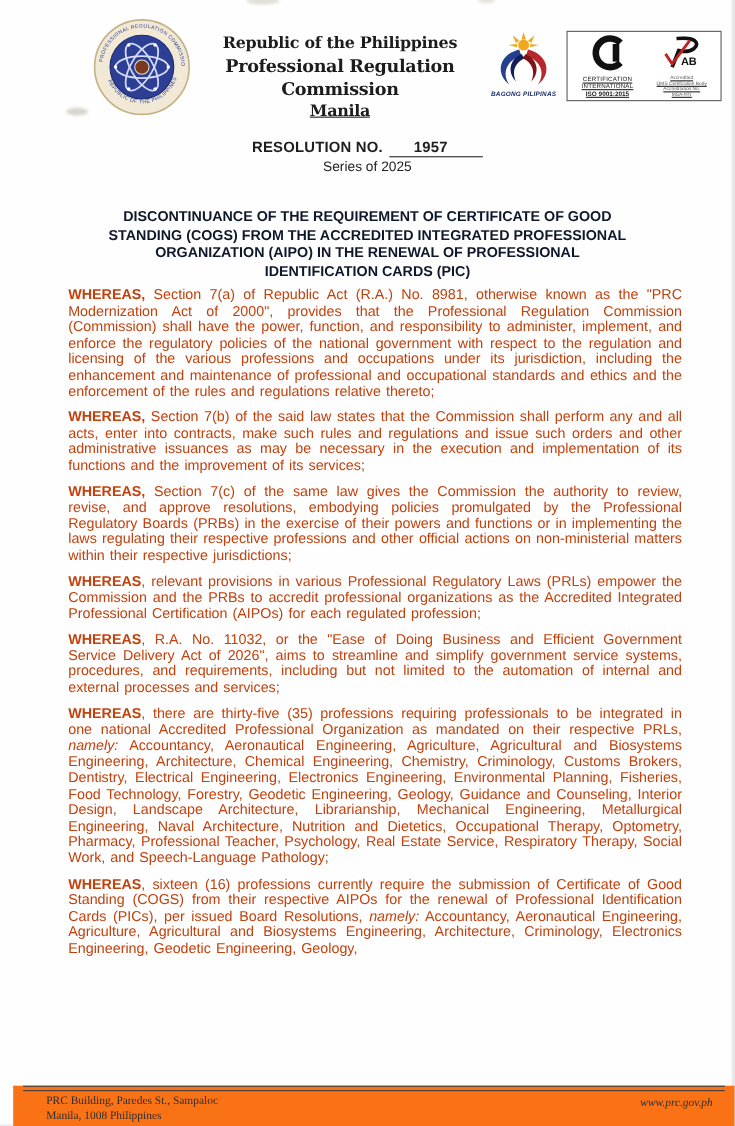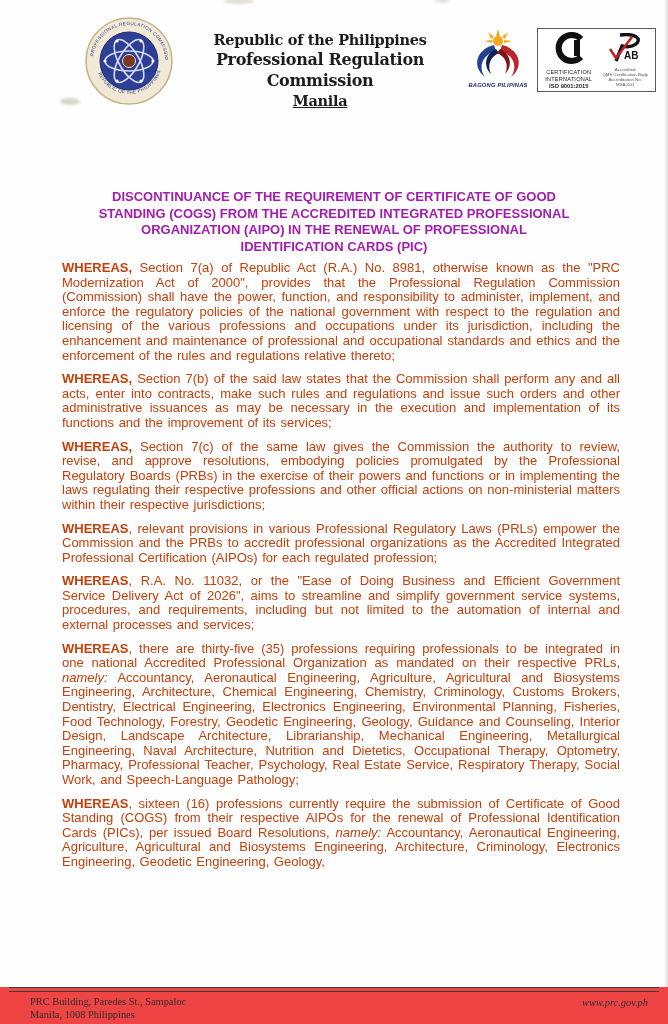--- a/index.html
+++ b/index.html
@@ -21,44 +21,44 @@
   .header{position:absolute;top:16px;left:0;right:0;display:flex;align-items:flex-start;}
   .seal-wrap{margin-left:84px;width:92px;flex:0 0 auto;}
   .org{flex:1;text-align:center;padding-top:14px;
     font-family:"DejaVu Serif",serif;font-weight:700;color:#1c1c1c;letter-spacing:-0.3px;}
   .org .l1{font-size:14.5px;line-height:19px;}
   .org .l2{font-size:16px;line-height:21px;}
   .org .l3{font-size:14.5px;line-height:19px;text-decoration:underline;}
   .logos{flex:0 0 auto;display:flex;align-items:flex-start;gap:5px;margin-right:12px;padding-top:12px;}
   .bagong{width:68px;text-align:center;}
   .bagong .bp-label{font-size:5.8px;font-weight:700;font-style:italic;color:#1b2a6b;letter-spacing:.2px;margin-top:-2px;}
-  .certbox{width:119px;height:64px;border:1.5px solid #5a5a5a;background:#fff;
-    display:flex;align-items:center;justify-content:space-around;padding:2px 2px;box-sizing:border-box;}
+  .certbox{width:141px;height:64px;border:1.5px solid #5a5a5a;background:#fff;
+    display:flex;align-items:center;justify-content:space-around;padding:2px 2px;box-sizing:border-box;text-decoration:underline;}
   .ci{width:64px;text-align:center;color:#111;}
   .ci .ci-lines{font-size:5.6px;line-height:6.4px;letter-spacing:.2px;color:#222;}
   .ci .ci-iso{font-size:5.8px;font-weight:700;color:#222;margin-top:1px;}
   .pab{width:62px;text-align:center;color:#111;}
   .pab .tiny{font-size:4.4px;line-height:5px;color:#555;filter:blur(.2px);}
   
   .res-block{position:absolute;top:126px;left:0;right:0;text-align:center;color:#1e1e1e;}
   .res-line1{font-size:13.5px;font-weight:700;letter-spacing:.2px;}
   .res-number{display:inline-block;border-bottom:1.6px solid #2a2a2a;
     padding:0 32px 1px 22px;margin-left:6px;font-weight:700;}
   .res-series{font-size:12.5px;margin-top:1px;}
   
   .doc-title{position:absolute;top:189px;left:90px;right:90px;text-align:center;
-    font-size:13px;font-weight:700;line-height:16.5px;color:#a21caf;}
+    font-size:13px;font-weight:700;line-height:16.5px;color:#0f172a;}
   
   .body-text{position:absolute;top:261px;left:62px;right:48px;bottom:42px;overflow:hidden;
     font-size:13px;line-height:14.6px;text-align:justify;color:#c2410c;}
   .body-text p{margin:0 0 9px 0;word-spacing:1px;}
   .b{font-weight:700;}
   .i{font-style:italic;}
   
-  .footer{position:absolute;left:0;right:0;bottom:0;height:37px;background:#ef4444;}
+  .footer{position:absolute;left:12px;right:0;bottom:0;height:37px;background:#f97316;}
   .footer-rule{margin:0 9px;height:2.5px;border-top:1.6px solid #3c3c3c;border-bottom:1px solid #3c3c3c;}
   .footer-cols{display:flex;justify-content:space-between;align-items:flex-start;
     padding:3px 20px 0 30px;font-family:"Liberation Serif",serif;font-size:10.4px;line-height:13px;color:#2e2e2e;}
   .f-left{text-align:left;}
   .f-center{font-style:italic;padding-top:1px;}
   .f-right{text-align:right;}
 </style>
 </head>
 <body>
 
@@ -146,20 +146,26 @@
           </svg>
           <div class="tiny">Accredited</div>
           <div class="tiny">QMS Certification Body</div>
           <div class="tiny">Accreditation No.</div>
           <div class="tiny">MSA-001</div>
         </div>
       </div>
     </div>
   </div>
 
+  <div class="res-block">
+    <div class="res-line1">
+      <span>RESOLUTION NO.</span><span class="res-number">1957</span>
+    </div>
+    <div class="res-series">Series of 2025</div>
+  </div>
 
   <div class="doc-title">DISCONTINUANCE OF THE REQUIREMENT OF CERTIFICATE OF GOOD STANDING (COGS) FROM THE ACCREDITED INTEGRATED PROFESSIONAL ORGANIZATION (AIPO) IN THE RENEWAL OF PROFESSIONAL IDENTIFICATION CARDS (PIC)</div>
 
   <div class="body-text">
       <p><span class="b">WHEREAS,</span><span> Section 7(a) of Republic Act (R.A.) No. 8981, otherwise known as the "PRC Modernization Act of 2000", provides that the Professional Regulation Commission (Commission) shall have the power, function, and responsibility to administer, implement, and enforce the regulatory policies of the national government with respect to the regulation and licensing of the various professions and occupations under its jurisdiction, including the enhancement and maintenance of professional and occupational standards and ethics and the enforcement of the rules and regulations relative thereto;</span></p>
       <p><span class="b">WHEREAS,</span><span> Section 7(b) of the said law states that the Commission shall perform any and all acts, enter into contracts, make such rules and regulations and issue such orders and other administrative issuances as may be necessary in the execution and implementation of its functions and the improvement of its services;</span></p>
       <p><span class="b">WHEREAS,</span><span> Section 7(c) of the same law gives the Commission the authority to review, revise, and approve resolutions, embodying policies promulgated by the Professional Regulatory Boards (PRBs) in the exercise of their powers and functions or in implementing the laws regulating their respective professions and other official actions on non-ministerial matters within their respective jurisdictions;</span></p>
       <p><span class="b">WHEREAS</span><span>, relevant provisions in various Professional Regulatory Laws (PRLs) empower the Commission and the PRBs to accredit professional organizations as the Accredited Integrated Professional Certification (AIPOs) for each regulated profession;</span></p>
       <p><span class="b">WHEREAS</span><span>, R.A. No. 11032, or the "Ease of Doing Business and Efficient Government Service Delivery Act of 2026", aims to streamline and simplify government service systems, procedures, and requirements, including but not limited to the automation of internal and external processes and services;</span></p>
       <p><span class="b">WHEREAS</span><span>, there are thirty-five (35) professions requiring professionals to be integrated in one national Accredited Professional Organization as mandated on their respective PRLs, </span><span class="i">namely:</span><span> Accountancy, Aeronautical Engineering, Agriculture, Agricultural and Biosystems Engineering, Architecture, Chemical Engineering, Chemistry, Criminology, Customs Brokers, Dentistry, Electrical Engineering, Electronics Engineering, Environmental Planning, Fisheries, Food Technology, Forestry, Geodetic Engineering, Geology, Guidance and Counseling, Interior Design, Landscape Architecture, Librarianship, Mechanical Engineering, Metallurgical Engineering, Naval Architecture, Nutrition and Dietetics, Occupational Therapy, Optometry, Pharmacy, Professional Teacher, Psychology, Real Estate Service, Respiratory Therapy, Social Work, and Speech-Language Pathology;</span></p>

